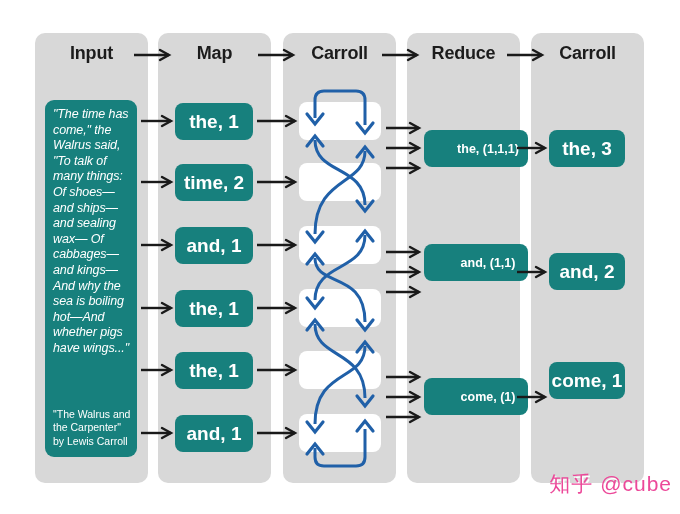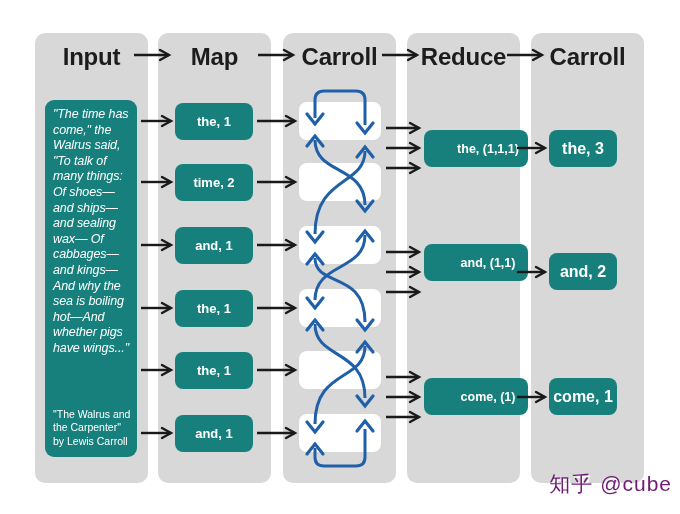--- a/index.html
+++ b/index.html
@@ -7,49 +7,49 @@
     width:680px;height:514px;position:relative;background:#ffffff;
     font-family:"Liberation Sans","DejaVu Sans",sans-serif;
     overflow:hidden;
   }
   .column{
     position:absolute;top:33px;width:113px;height:450px;
     background:#d8d8d8;border-radius:10px;
   }
   .stage-label{
     position:absolute;top:43px;width:113px;text-align:center;
-    font-size:24px;font-weight:bold;color:#1c1c1c;letter-spacing:-0.2px;
+    font-size:18px;font-weight:bold;color:#1c1c1c;letter-spacing:-0.2px;
   }
   .teal-box{
     position:absolute;background:#17807d;border-radius:8px;
     color:#ffffff;font-weight:bold;display:flex;align-items:center;justify-content:center;
   }
-  .map-box{left:175px;width:78px;height:37px;font-size:13px;}
+  .map-box{left:175px;width:78px;height:37px;font-size:19px;}
   .reduce-box{left:424px;width:80px;height:37px;font-size:12.5px;padding-left:24px;}
-  .output-box{left:549px;width:68px;height:37px;font-size:16px;}
+  .output-box{left:549px;width:76px;height:37px;font-size:19px;}
   .shuffle-slot{
     position:absolute;left:299px;width:82px;height:38px;
     background:#ffffff;border-radius:8px;
   }
   .input-panel{
     position:absolute;left:45px;top:100px;width:92px;height:357px;
     background:#17807d;border-radius:9px;box-sizing:border-box;padding:7px 6px 8px 8px;
   }
   .quote{
     color:#ffffff;font-style:italic;font-size:12.5px;line-height:15.6px;
     white-space:pre-line;letter-spacing:-0.1px;
   }
   .attribution{
     position:absolute;left:8px;bottom:9px;color:#ffffff;
     font-size:10.5px;line-height:13.5px;white-space:pre-line;
   }
   .arrow-layer{position:absolute;left:0;top:0;pointer-events:none;}
   .watermark{
     position:absolute;right:8px;bottom:16px;
-    font-size:21px;color:#701a75;letter-spacing:1px;
+    font-size:21px;color:#ec4899;letter-spacing:1px;
     text-shadow:1.5px 1.5px 0 #ffffff;
   }
 </style>
 </head>
 <body>
 
 <div class="column" style="left:35px"></div>
 <div class="column" style="left:158px"></div>
 <div class="column" style="left:283px"></div>
 <div class="column" style="left:407px"></div>
@@ -96,21 +96,21 @@
 <div class="shuffle-slot" style="top:289px"></div>
 <div class="shuffle-slot" style="top:351px"></div>
 <div class="shuffle-slot" style="top:414px"></div>
 
 <div class="teal-box reduce-box" style="top:130px">the, (1,1,1)</div>
 <div class="teal-box reduce-box" style="top:244px">and, (1,1)</div>
 <div class="teal-box reduce-box" style="top:378px">come, (1)</div>
 
 <div class="teal-box output-box" style="top:130px">the, 3</div>
 <div class="teal-box output-box" style="top:253px">and, 2</div>
-<div class="teal-box output-box" style="top:378px">come, 1</div>
+<div class="teal-box output-box" style="top:362px">come, 1</div>
 
 <svg class="arrow-layer" width="680" height="514" viewBox="0 0 680 514">
   <defs>
     <marker id="ah" markerUnits="userSpaceOnUse" markerWidth="14" markerHeight="14" refX="11" refY="7" orient="auto">
       <path d="M2,2 L11,7 L2,12" fill="none" stroke="#1a1a1a" stroke-width="2.4" stroke-linecap="round"></path>
     </marker>
   </defs>
 
   <g stroke="#1a1a1a" stroke-width="2.4">
 

